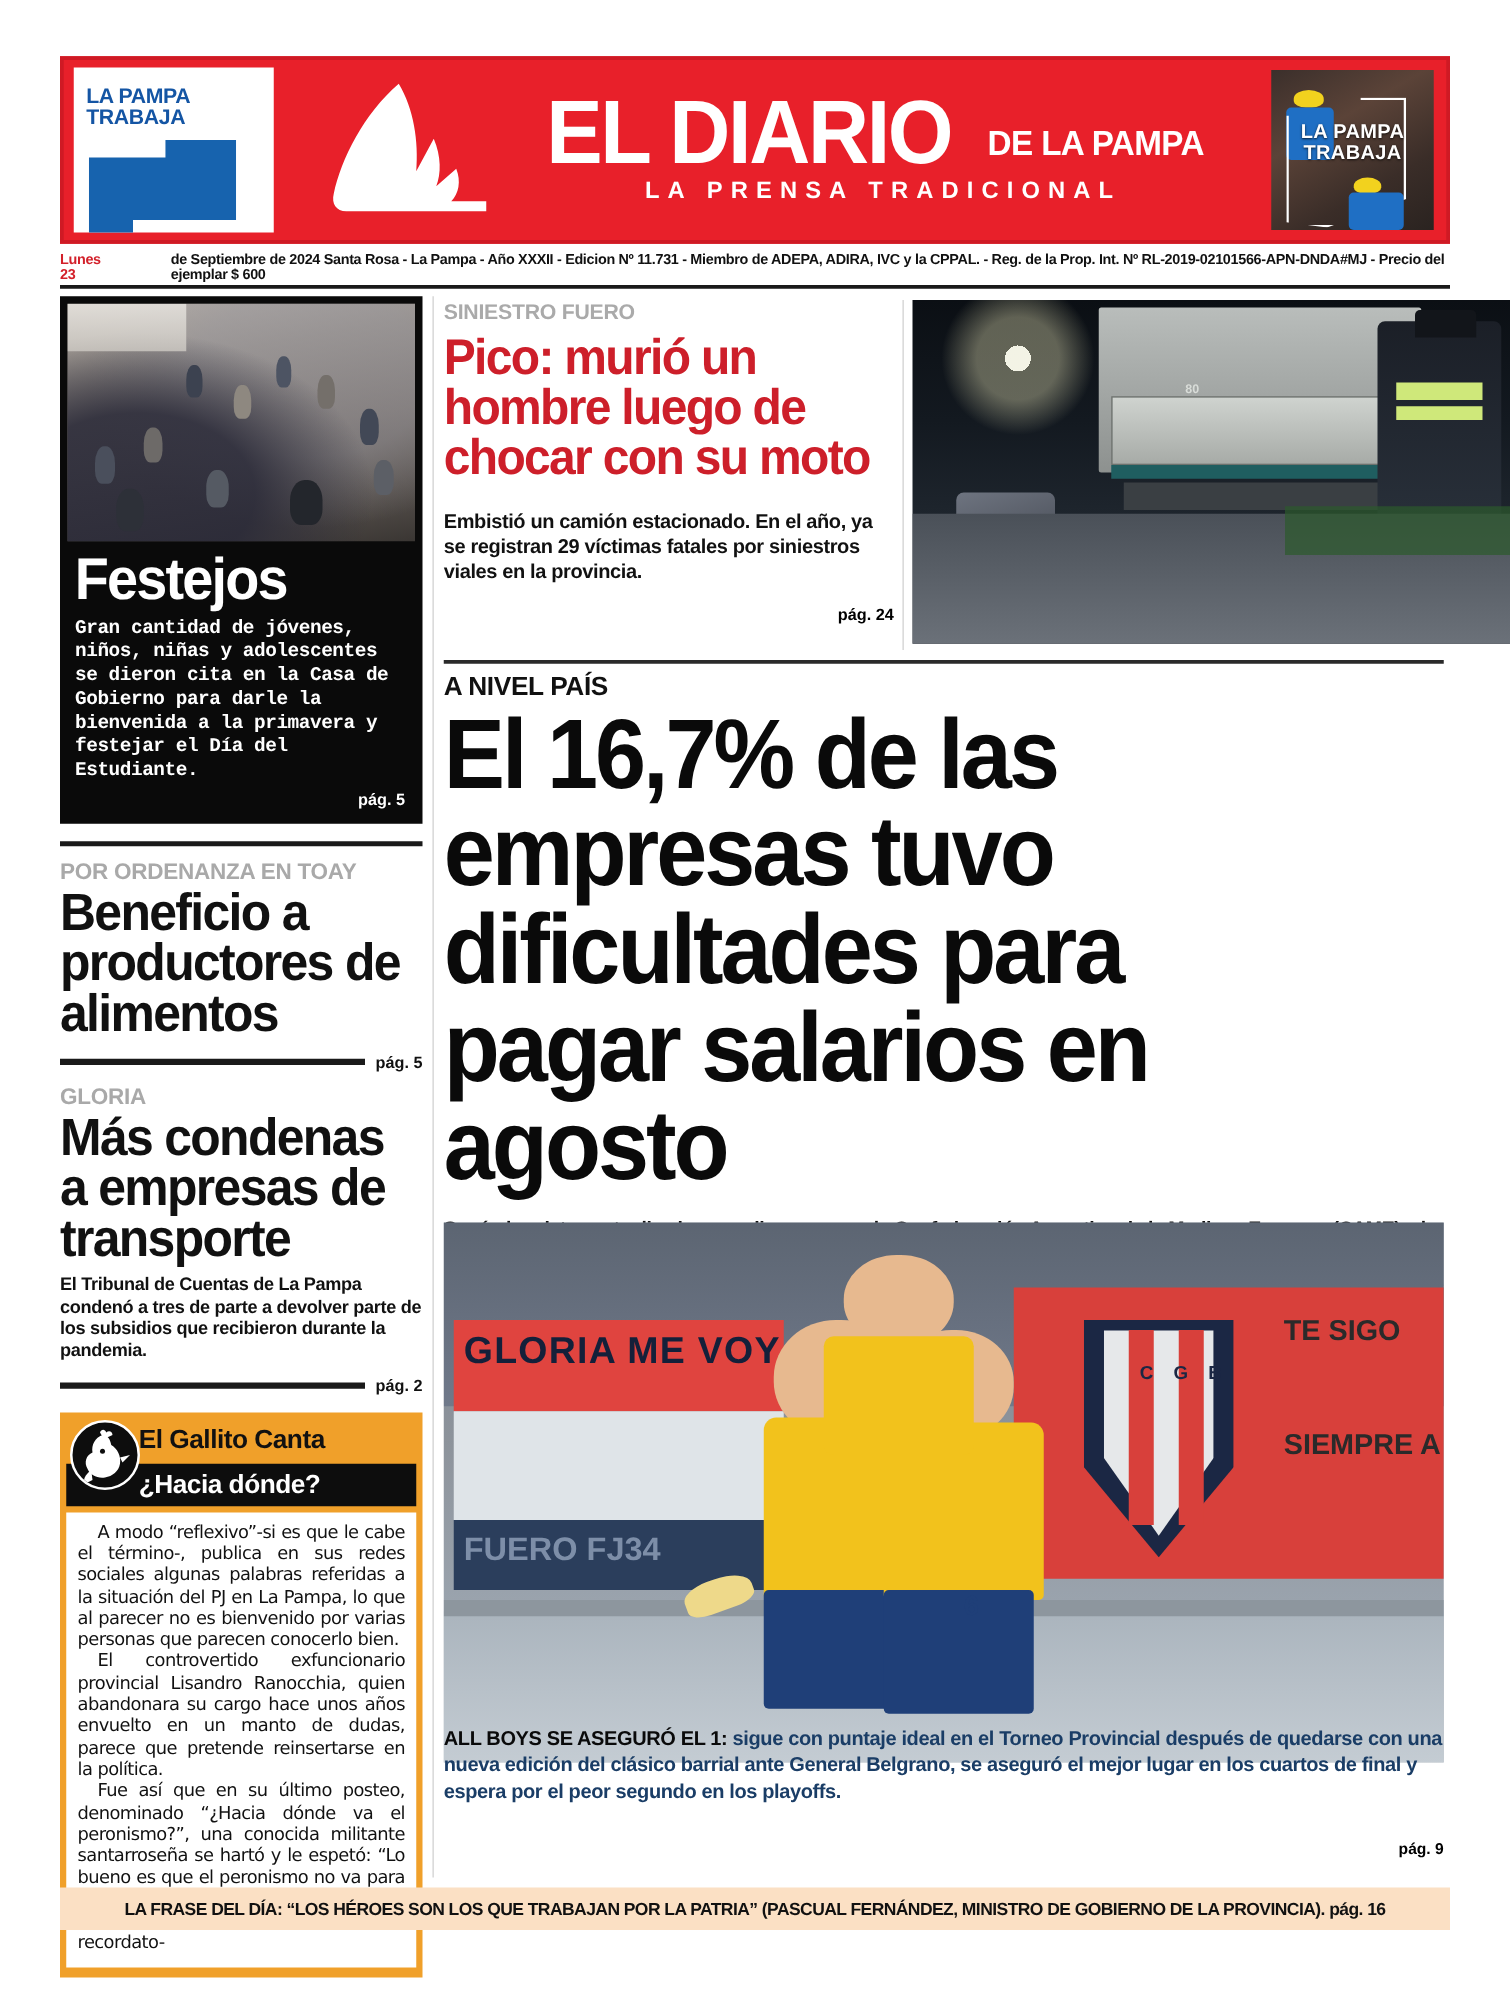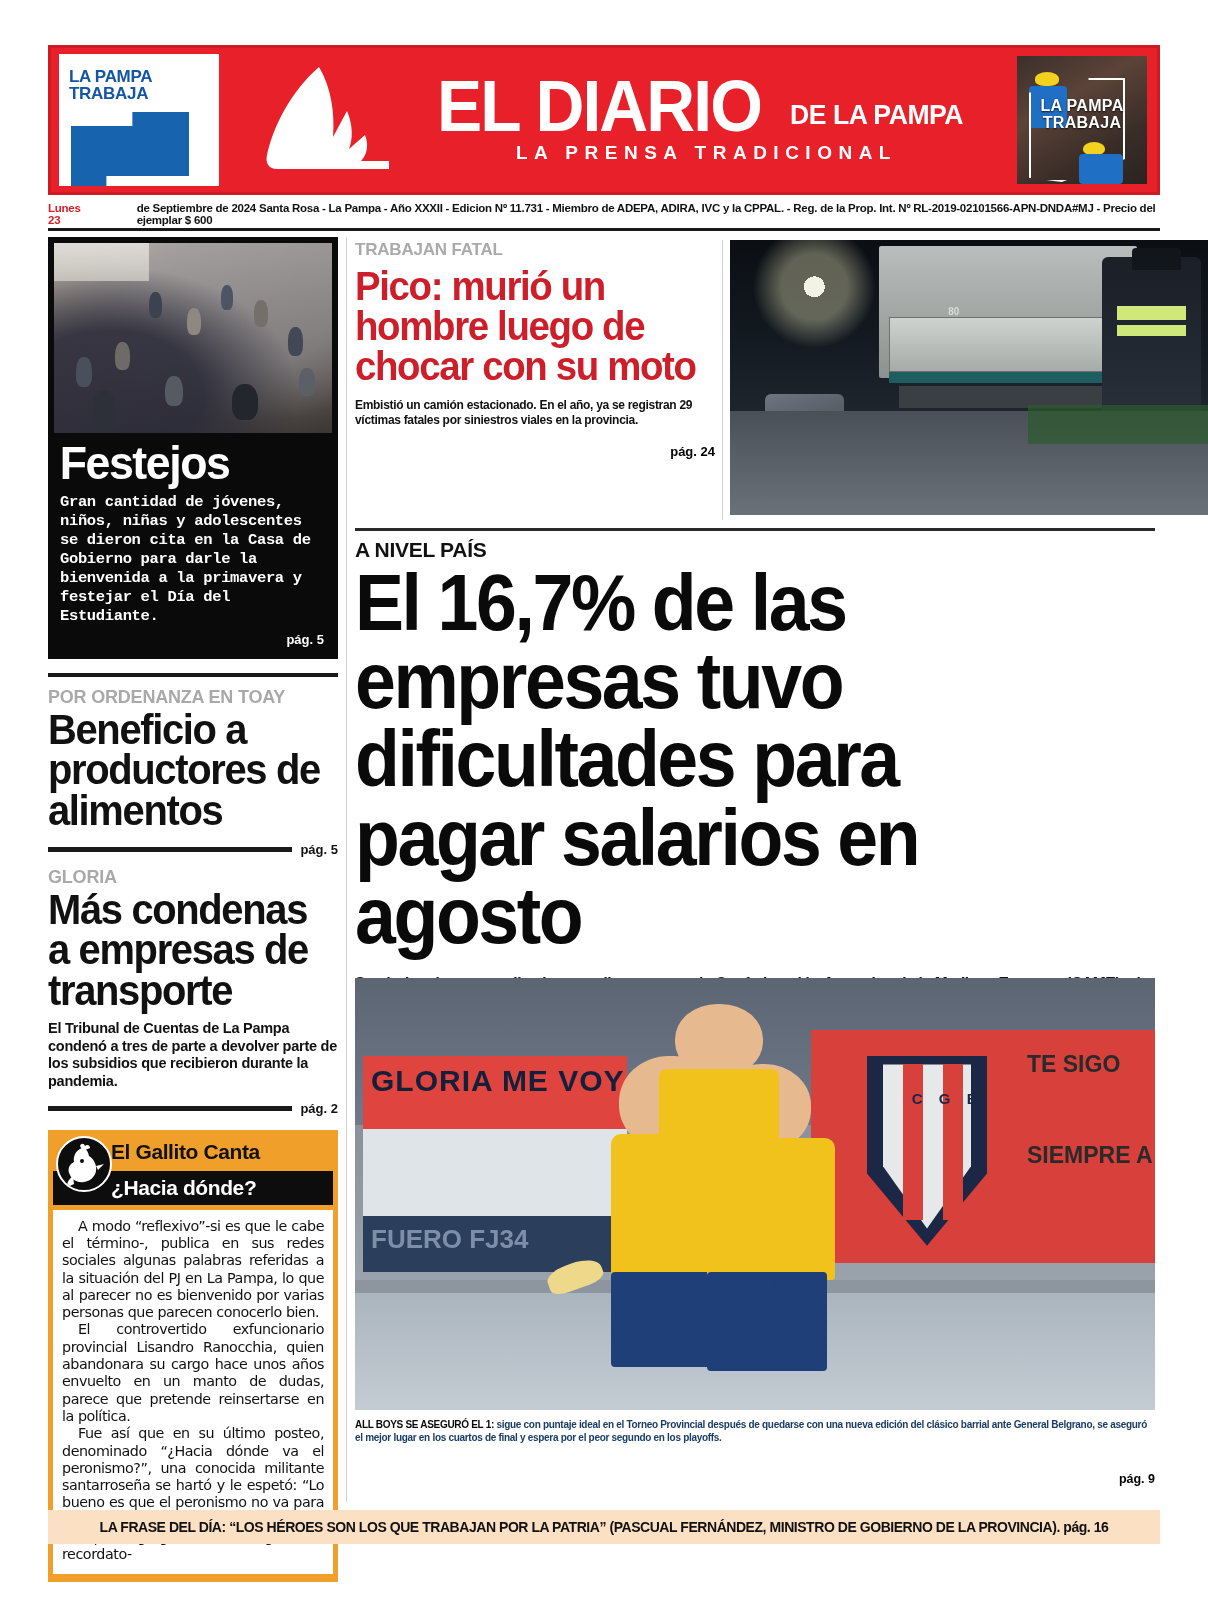--- a/index.html
+++ b/index.html
@@ -143,22 +143,22 @@
   
   .vsep { position:absolute; background:#cfcfcf; width:1px; }
 
   .siniestro { position:absolute; left: 355px; top: 240px; width: 360px; }
   .sin-kicker { color:#aaa; font-weight:bold; font-size: 17px; letter-spacing:-.2px; }
   .sin-head {
     color:#cd1f2a; font-weight:bold; font-size: 40px; line-height: 1.0;
     letter-spacing: -1.4px; margin-top: 6px; transform: scaleX(.96); transform-origin:left;
   }
   .sin-body {
-    font-size: 12px; font-weight:bold; line-height:1.25; color:#111;
-    letter-spacing:-.3px; margin-top: 12px;
+    font-size: 16px; font-weight:bold; line-height:1.25; color:#111;
+    letter-spacing:-.3px; margin-top: 22px;
   }
   .sin-pag { text-align:right; font-weight:bold; font-size: 13px; margin-top: 16px; }
 
   .crash-photo {
     position: absolute; left: 730px; top: 240px; width: 496px; height: 275px;
     background:
       radial-gradient(circle at 17% 17%, rgba(255,255,240,.95) 0 2.2%, rgba(255,250,200,.35) 2.2% 7%, transparent 13%),
       linear-gradient(180deg,#0b0f14 0%,#131920 35%,#1d242c 60%,#2b3138 100%);
     overflow:hidden;
   }
@@ -176,22 +176,22 @@
     letter-spacing:-.35px; margin-top: 18px;
   }
   .lead-pag { text-align:right; font-weight:bold; font-size:13px; margin-top: 6px; }
 
   .sport-photo {
     position:absolute; left: 355px; top: 978px; width: 800px; height: 432px;
     background: linear-gradient(180deg,#7b8592 0%,#8d939b 40%,#9aa3ad 70%,#b4bcc4 100%);
     overflow:hidden;
   }
   .sport-cap {
-    position:absolute; left: 355px; top: 1418px; width: 800px;
-    font-size: 10px; line-height: 1.3; color:#1a3d66; letter-spacing:-.3px;
+    position:absolute; left: 355px; top: 1382px; width: 800px;
+    font-size: 16px; line-height: 1.3; color:#1a3d66; letter-spacing:-.3px;
     font-weight: bold;
   }
   .sport-cap b { color:#0a0a0a; }
   .sport-pag { position:absolute; left: 355px; top: 1472px; width: 800px; text-align:right; font-size:12.5px; font-weight:bold; }
 
   
   .frase {
     position:absolute; left:48px; top: 1510px; width:1112px; height: 34px;
     background:#fbe0c4; display:flex; align-items:center; justify-content:center;
     font-weight:bold; font-size: 14px; letter-spacing:-.45px; color:#111;
@@ -309,21 +309,21 @@
       </div>
       <div class="gallito-text">
         <p>A modo “reflexivo”-si es que le cabe el término-, publica en sus redes sociales algunas palabras referidas a la situación del PJ en La Pampa, lo que al parecer no es bienvenido por varias personas que parecen conocerlo bien.</p>
         <p>El controvertido exfuncionario provincial Lisandro Ranocchia, quien abandonara su cargo hace unos años envuelto en un manto de dudas, parece que pretende reinsertarse en la política.</p>
         <p>Fue así que en su último posteo, denominado “¿Hacia dónde va el peronismo?”, una conocida militante santarroseña se hartó y le espetó: “Lo bueno es que el peronismo no va para los lugares que siempre fuiste vos”, a lo que agregó varios fragmentos recordato-</p>
       </div>
     </div>
   </div>
 
   <div class="siniestro">
-    <div class="sin-kicker">TRABAJAN FATAL</div>
+    <div class="sin-kicker">SINIESTRO FUERO</div>
     <div class="sin-head">Pico: murió un hombre luego de chocar con su moto</div>
     <div class="sin-body">Embistió un camión estacionado. En el año, ya se registran 29 víctimas fatales por siniestros viales en la provincia.</div>
     <div class="sin-pag">pág. 24</div>
   </div>
 
   <div class="crash-photo">
     <div style="position:absolute;left:30%;top:2%;width:52%;height:48%;background:linear-gradient(180deg,#b9bdbb,#8d918f);border-radius:2px;"></div>
     <div style="position:absolute;left:32%;top:28%;width:48%;height:20%;background:linear-gradient(180deg,#cfd3cf,#a7aba7);border:1px solid #6d726e;"></div>
     <div style="position:absolute;left:32%;top:48%;width:48%;height:4%;background:#1f5e60;"></div>
     <div style="position:absolute;left:34%;top:53%;width:44%;height:8%;background:#3a3f43;"></div>

